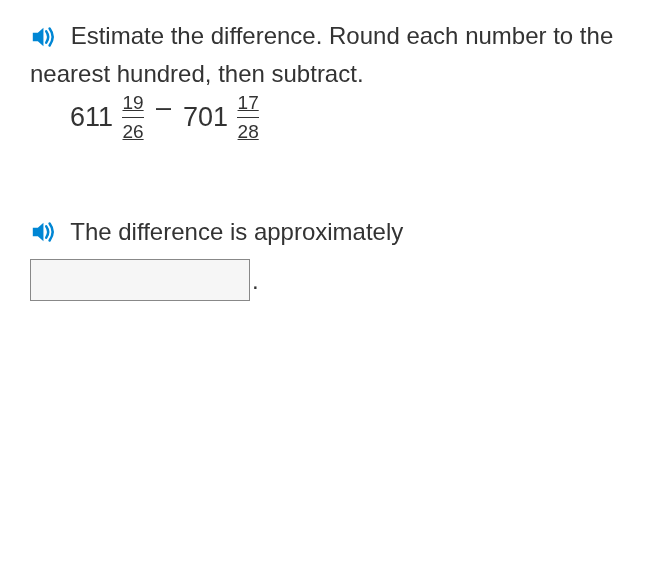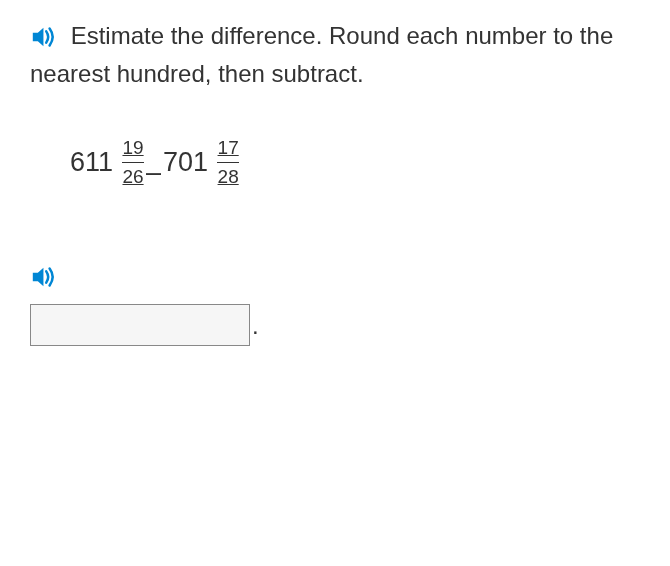--- a/index.html
+++ b/index.html
@@ -10,39 +10,38 @@
     body {
       font-family: Verdana, Arial, sans-serif;
       font-size: 24px;
       color: #333;
       padding: 18px 30px;
       width: 670px;
       background: #fff;
     }
     .question-text {
       line-height: 1.5;
-      margin-bottom: 45px;
     }
     .speaker-icon {
       display: inline-block;
       vertical-align: middle;
       margin-right: 6px;
     }
     .speaker-icon svg {
       width: 28px;
       height: 28px;
       display: inline-block;
       vertical-align: text-bottom;
     }
     .expression {
       margin: 0 0 70px 40px;
       font-size: 27px;
       display: flex;
-      align-items: flex-end;
-      gap: 2px;
+      align-items: flex-start;
+      gap: 12px;
     }
     .mixed-number {
       display: inline-flex;
       align-items: center;
       gap: 9px;
     }
     .whole-number {
       font-size: 27px;
     }
     .fraction {
@@ -127,18 +126,19 @@
 
 <div class="answer-section">
   <div>
     <span class="speaker-icon">
       <svg viewBox="0 0 100 100">
         <path d="M 10 35 L 28 35 L 48 17 L 48 83 L 28 65 L 10 65 Z" fill="#0086D4"></path>
         <path d="M 58 30 Q 72 50 58 70" stroke="#0086D4" stroke-width="9" fill="none" stroke-linecap="round"></path>
         <path d="M 70 20 Q 92 50 70 80" stroke="#0086D4" stroke-width="9" fill="none" stroke-linecap="round"></path>
       </svg>
     </span>
+    <span>The difference is approximately</span>
   </div>
   <div class="answer-input-row">
     <input type="text" class="answer-input" value="" style="">
     <span class="period-after">.</span>
   </div>
 </div>
 
 </body></html>

